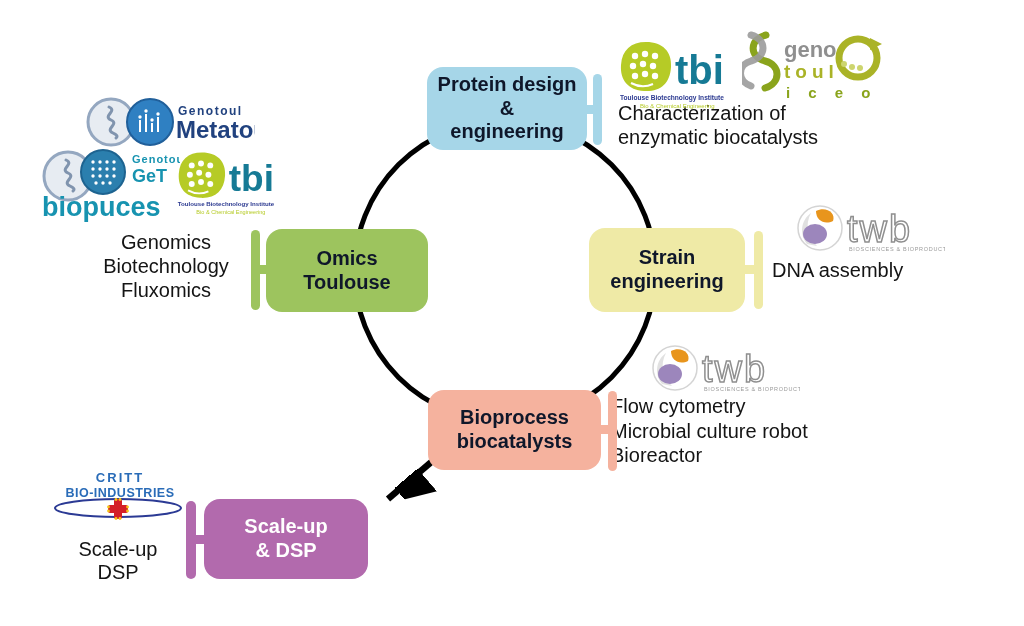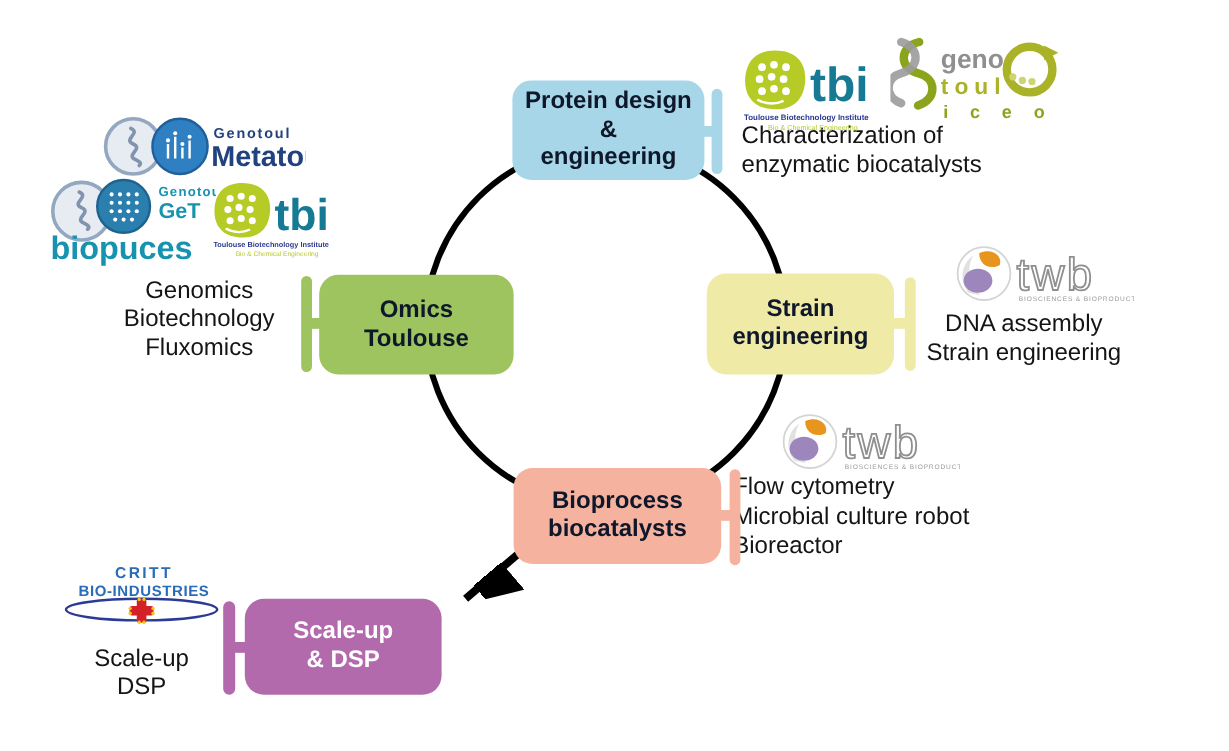--- a/index.html
+++ b/index.html
@@ -95,21 +95,20 @@
   </div>
   <div class="bar bar-scaleup"></div>
   <div class="stub stub-scaleup"></div>
 
   <div class="ann ann-protein">
     <div>Characterization of</div>
     <div>enzymatic biocatalysts</div>
   </div>
   <div class="ann ann-strain">
     <div>DNA assembly</div>
-    <div>Strain engineering</div>
   </div>
   <div class="ann ann-right ann-omics">
     <div>Genomics</div>
     <div>Biotechnology</div>
     <div>Fluxomics</div>
   </div>
   <div class="ann ann-bioprocess">
     <div>Flow cytometry</div>
     <div>Microbial culture robot</div>
     <div>Bioreactor</div>

